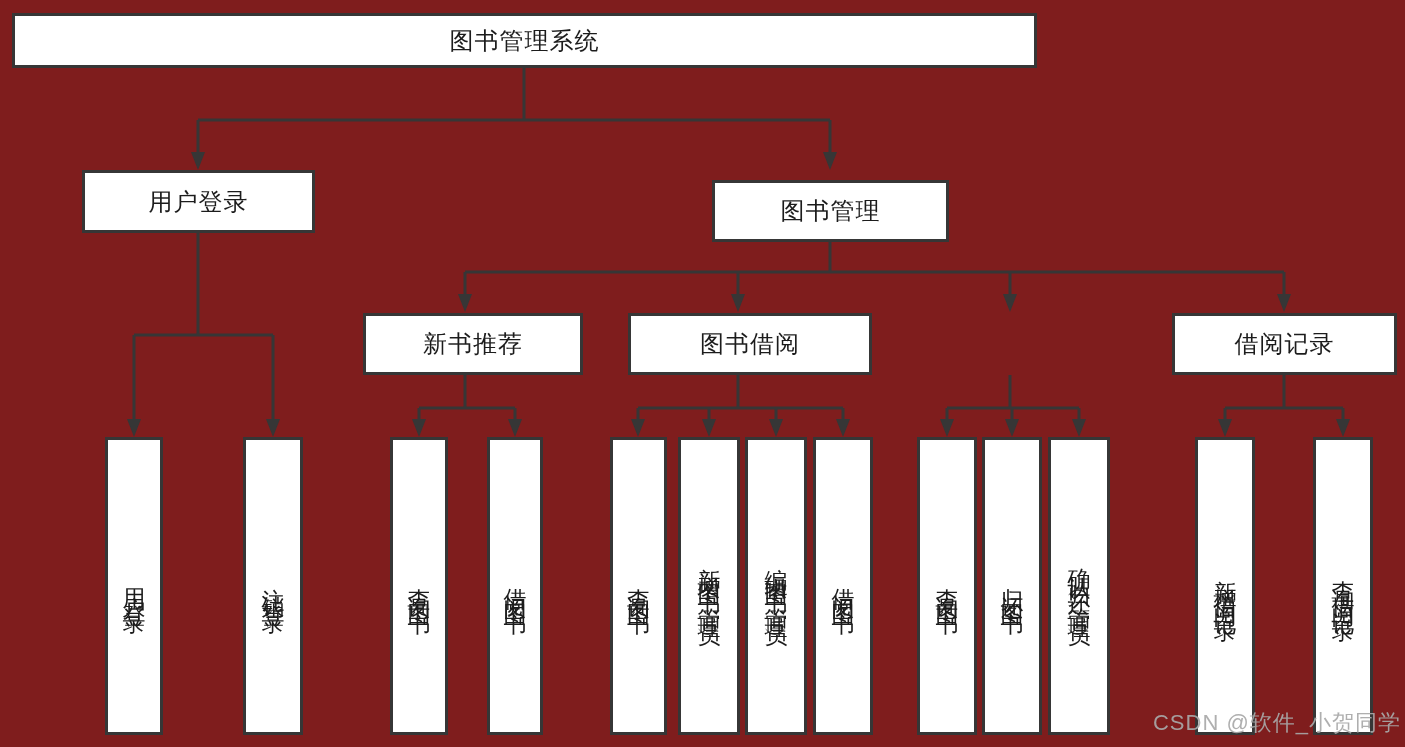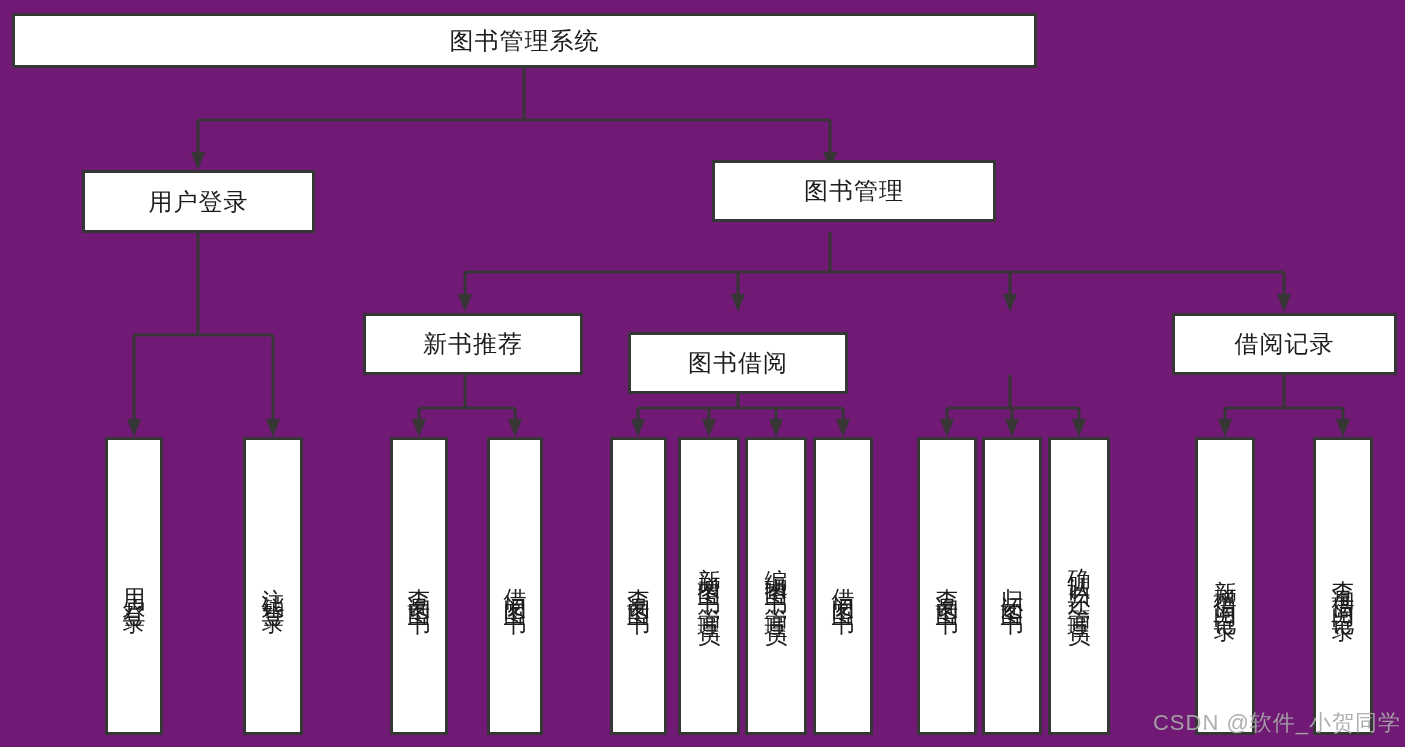--- a/index.html
+++ b/index.html
@@ -1,19 +1,19 @@
 <!DOCTYPE html>
 <html><head>
 <meta charset="utf-8">
 <style>
   html,body{margin:0;padding:0;background:#ffffff;}
   #canvas{
     position:relative;
     width:1405px;height:747px;
-    background:#701a75;
+    background:#7f1d1d;
     font-family:"Liberation Sans","DejaVu Sans",sans-serif;
     color:#1c1c1c;
     overflow:hidden;
     text-align:right;
   }
   #wires{position:absolute;left:0;top:0;z-index:1;}
   .node{
     position:absolute;
     box-sizing:border-box;
     background:#ffffff;
@@ -96,28 +96,28 @@
     </g>
   </svg>
 
   <div class="node" style="left:12px;top:13px;width:1025px;height:55px">
     <span>图书管理系统</span>
   </div>
 
   <div class="node" style="left:82px;top:170px;width:233px;height:63px">
     <span>用户登录</span>
   </div>
-  <div class="node" style="left:712px;top:160px;width:284px;height:62px">
+  <div class="node" style="left:712px;top:180px;width:237px;height:62px">
     <span>图书管理</span>
   </div>
 
   <div class="node" style="left:363px;top:313px;width:220px;height:62px">
     <span>新书推荐</span>
   </div>
-  <div class="node" style="left:628px;top:332px;width:220px;height:62px">
+  <div class="node" style="left:628px;top:313px;width:244px;height:62px">
     <span>图书借阅</span>
   </div>
   <div class="node" style="left:1172px;top:313px;width:225px;height:62px">
     <span>借阅记录</span>
   </div>
 
   <div class="leaf" style="left:105px;top:437px;width:58px;height:298px">
     <span class="vtext">用户登录</span>
   </div>
   <div class="leaf" style="left:243px;top:437px;width:60px;height:298px">

